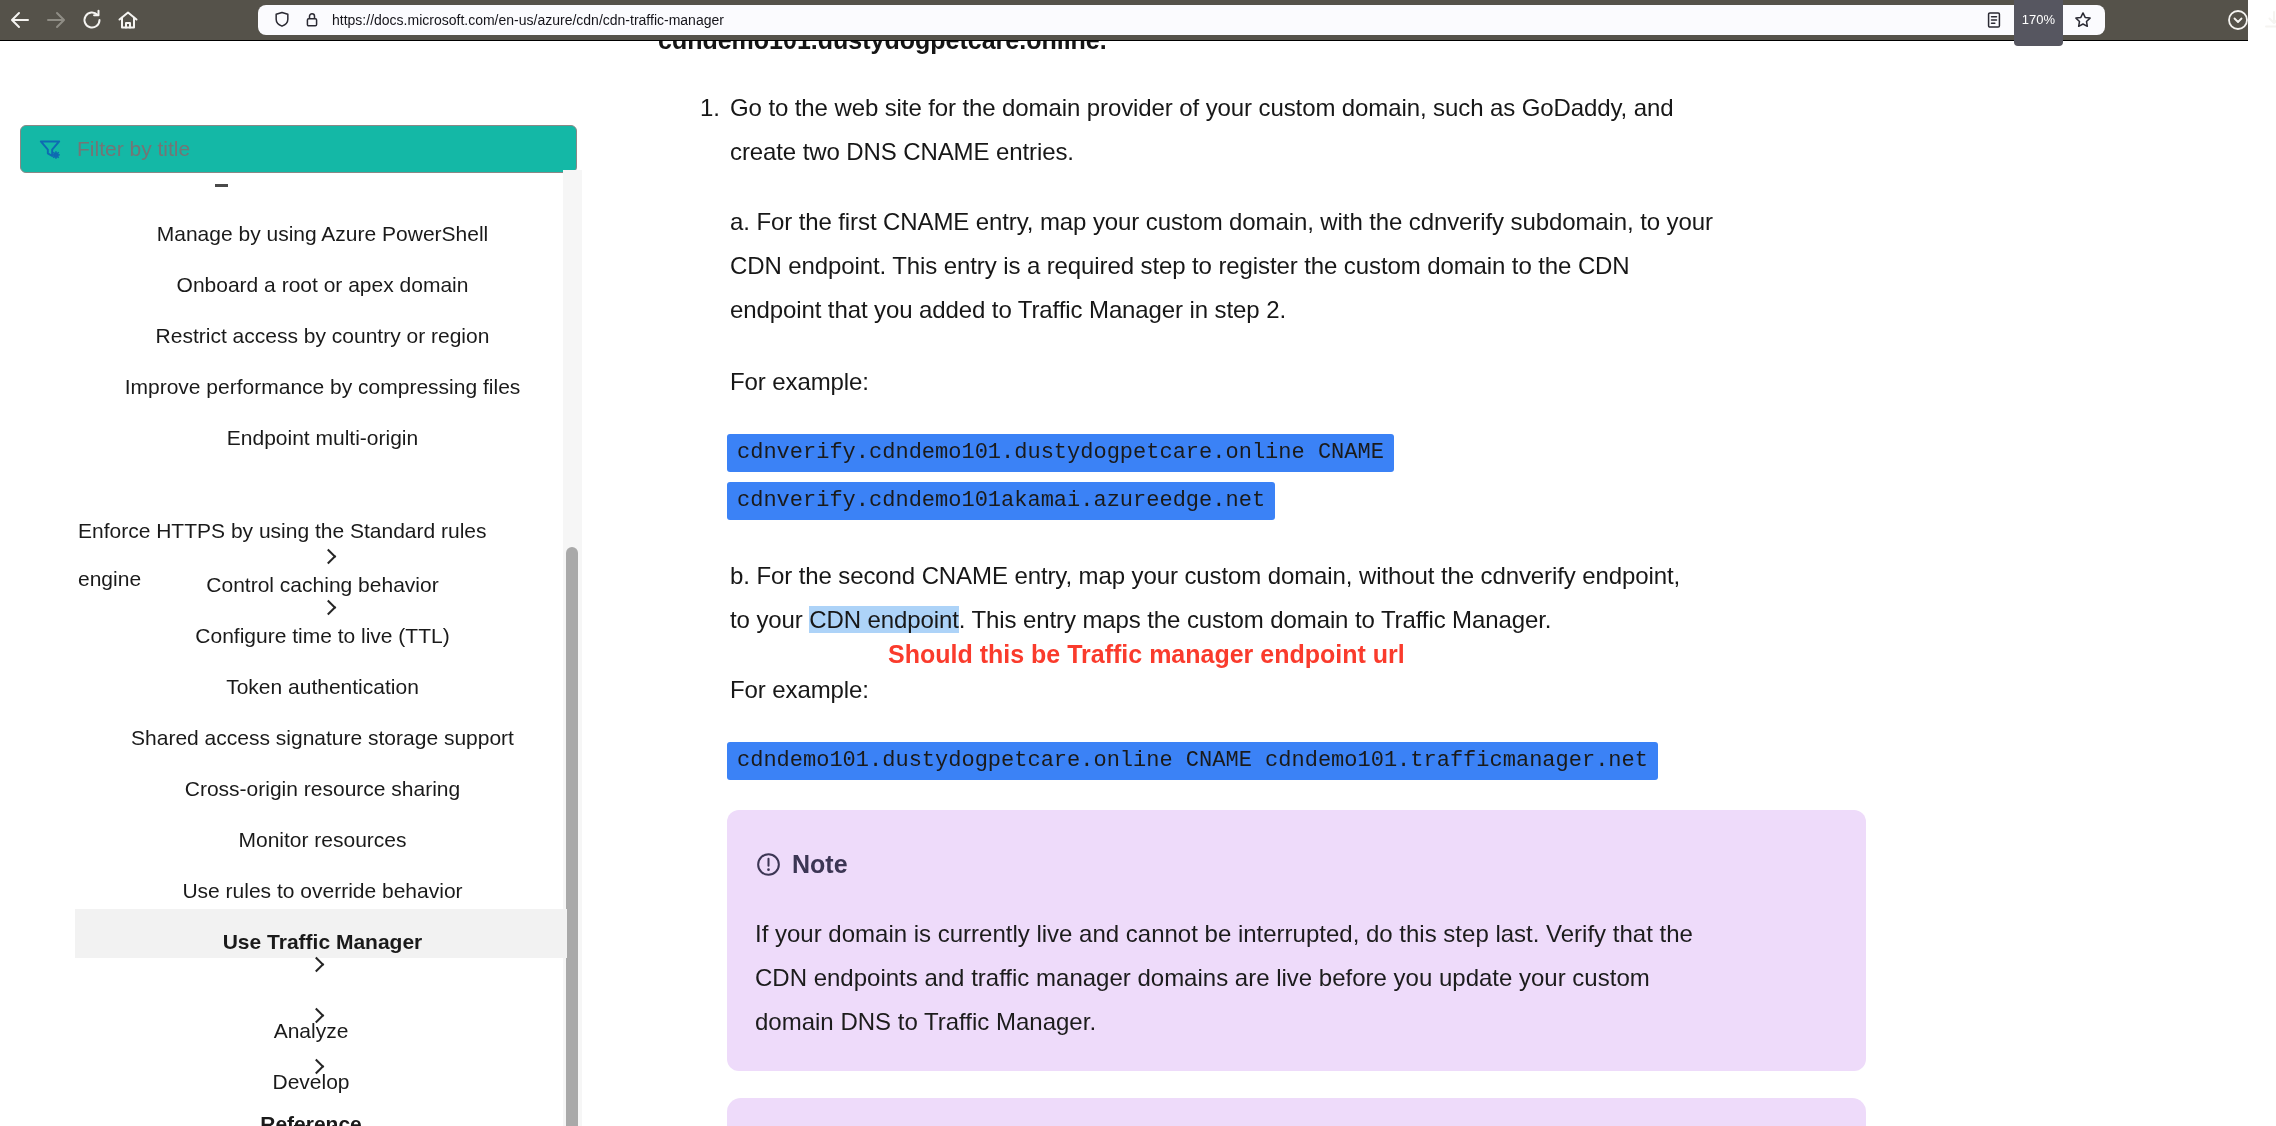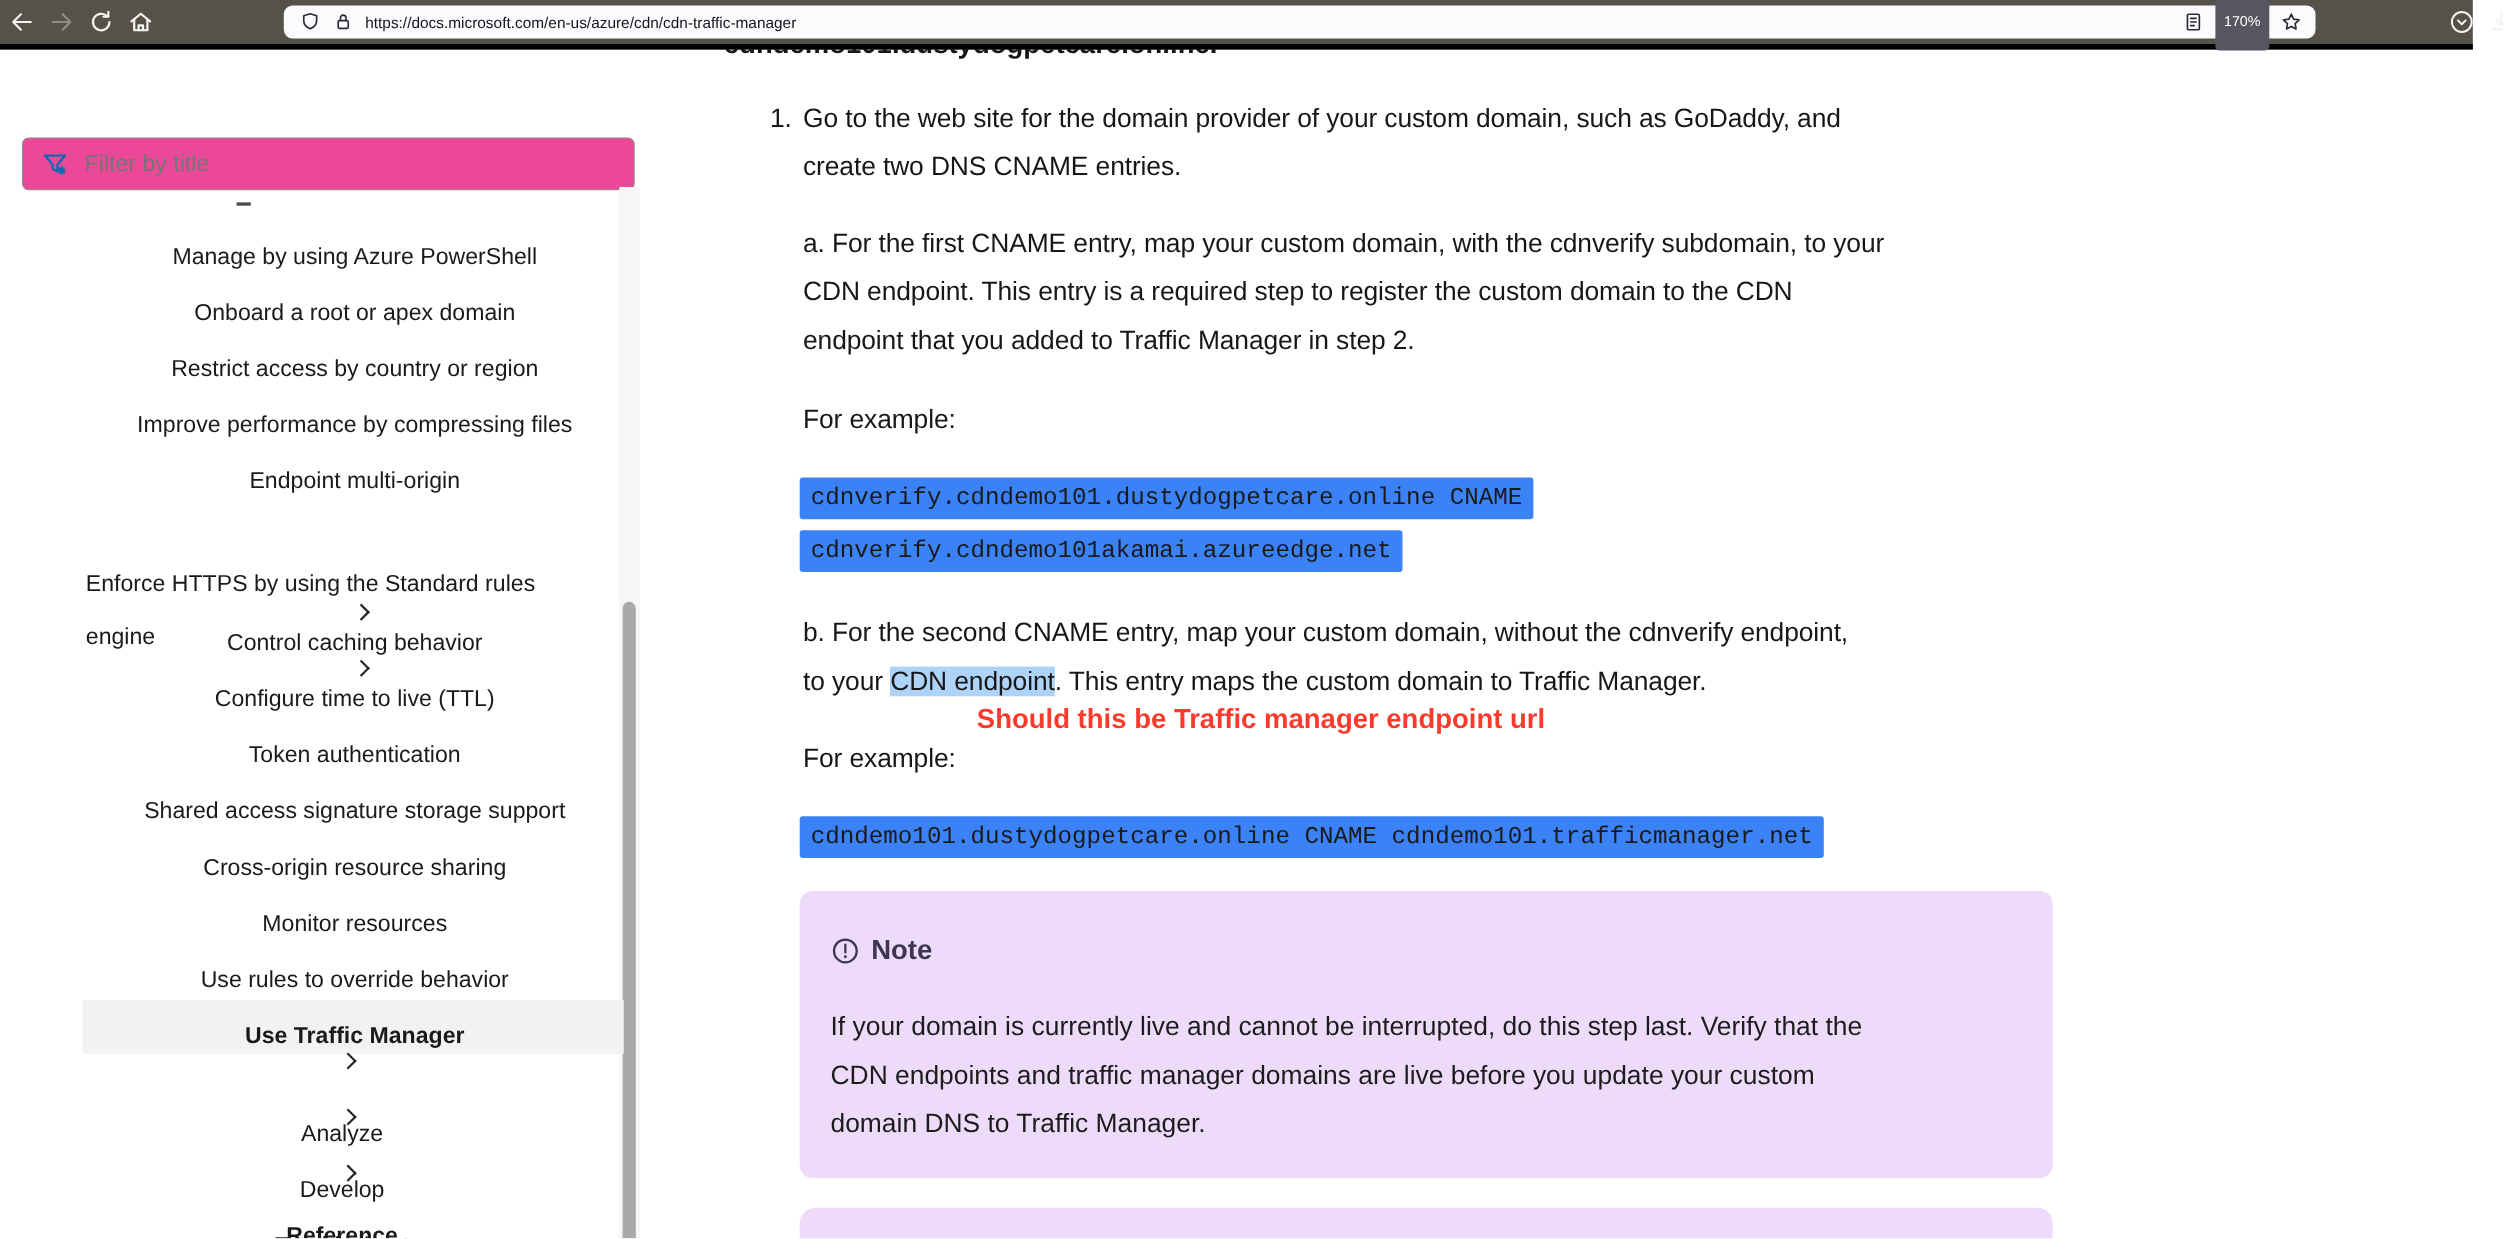--- a/index.html
+++ b/index.html
@@ -1,35 +1,35 @@
 <!DOCTYPE html>
 <html><head>
 <meta charset="utf-8">
 <style>
   html,body{margin:0;padding:0;background:#ffffff;}
   #screen{position:relative;width:2276px;height:1126px;overflow:hidden;
           font-family:"Liberation Sans",sans-serif;background:#ffffff;}
 
   
   #toolbar{position:absolute;left:0;top:0;width:2248px;height:40px;background:#55524a;
-           border-bottom:5px solid #000000;z-index:50;}
+           border-bottom:1px solid #000000;z-index:50;}
   .tb-icon{position:absolute;top:8px;width:24px;height:24px;}
   .tb-icon svg{width:24px;height:24px;display:block;}
   #urlbar{position:absolute;left:258px;top:5px;width:1847px;height:30px;background:#fbfbfe;
           border-radius:8px;display:flex;align-items:center;}
   .ub-icon{width:20px;height:20px;flex:0 0 auto;}
   .ub-icon svg{width:20px;height:20px;display:block;}
   #url-text{margin-left:10px;font-size:14px;color:#15141a;white-space:nowrap;flex:1 1 auto;}
   #zoom-badge{flex:0 0 auto;background:#565660;color:#ffffff;font-size:13px;line-height:20px;
               padding:16px 8px;border-radius:4px;margin:18px 10px;}
 
   
   #sidebar{position:absolute;left:0;top:40px;width:582px;height:1086px;background:#ffffff;overflow:hidden;}
   #filter-box{position:absolute;left:20px;top:85px;width:557px;height:48px;border:1px solid #8a8886;
-              border-radius:6px;background:#ec4899;display:flex;align-items:center;box-sizing:border-box;}
+              border-radius:6px;background:#14b8a6;display:flex;align-items:center;box-sizing:border-box;}
   #filter-box svg{width:26px;height:26px;margin-left:16px;flex:0 0 auto;}
   #filter-input{border:none;outline:none;font-family:"Liberation Sans",sans-serif;font-size:21px;
                 color:#333;flex:1;margin-left:12px;background:transparent;}
   #filter-input::placeholder{color:#757575;}
   #clipped-frag{position:absolute;left:215px;top:144px;width:13px;height:3px;background:#4a4a4a;}
 
   #nav-list{position:absolute;left:0;top:160px;width:567px;}
   .si{position:relative;height:51px;display:flex;align-items:center;font-size:21px;color:#1a1a1a;cursor:pointer;}
   .si .lbl{white-space:nowrap;}
   .si.sub{padding-left:78px;}

